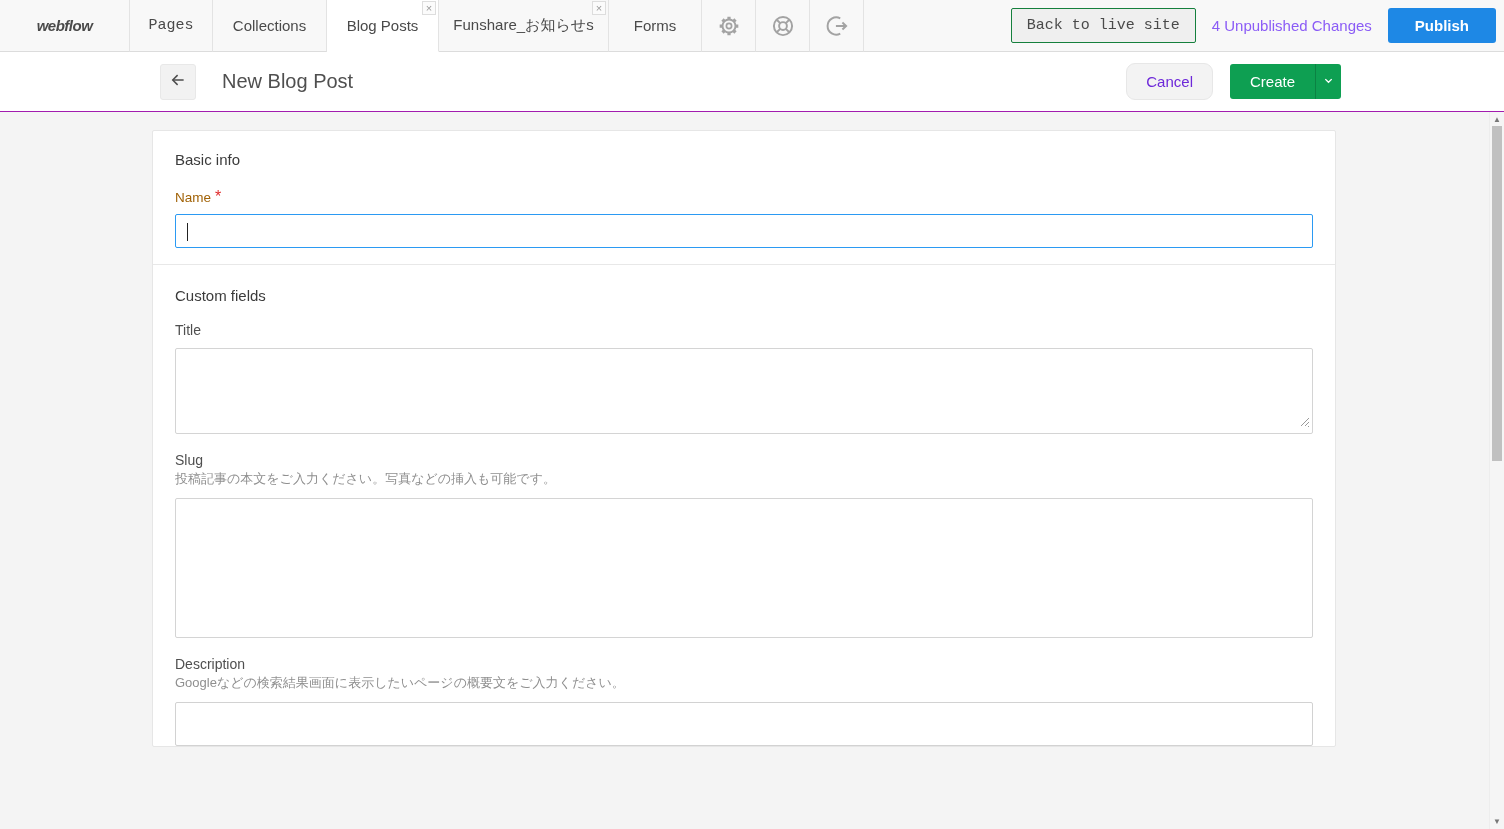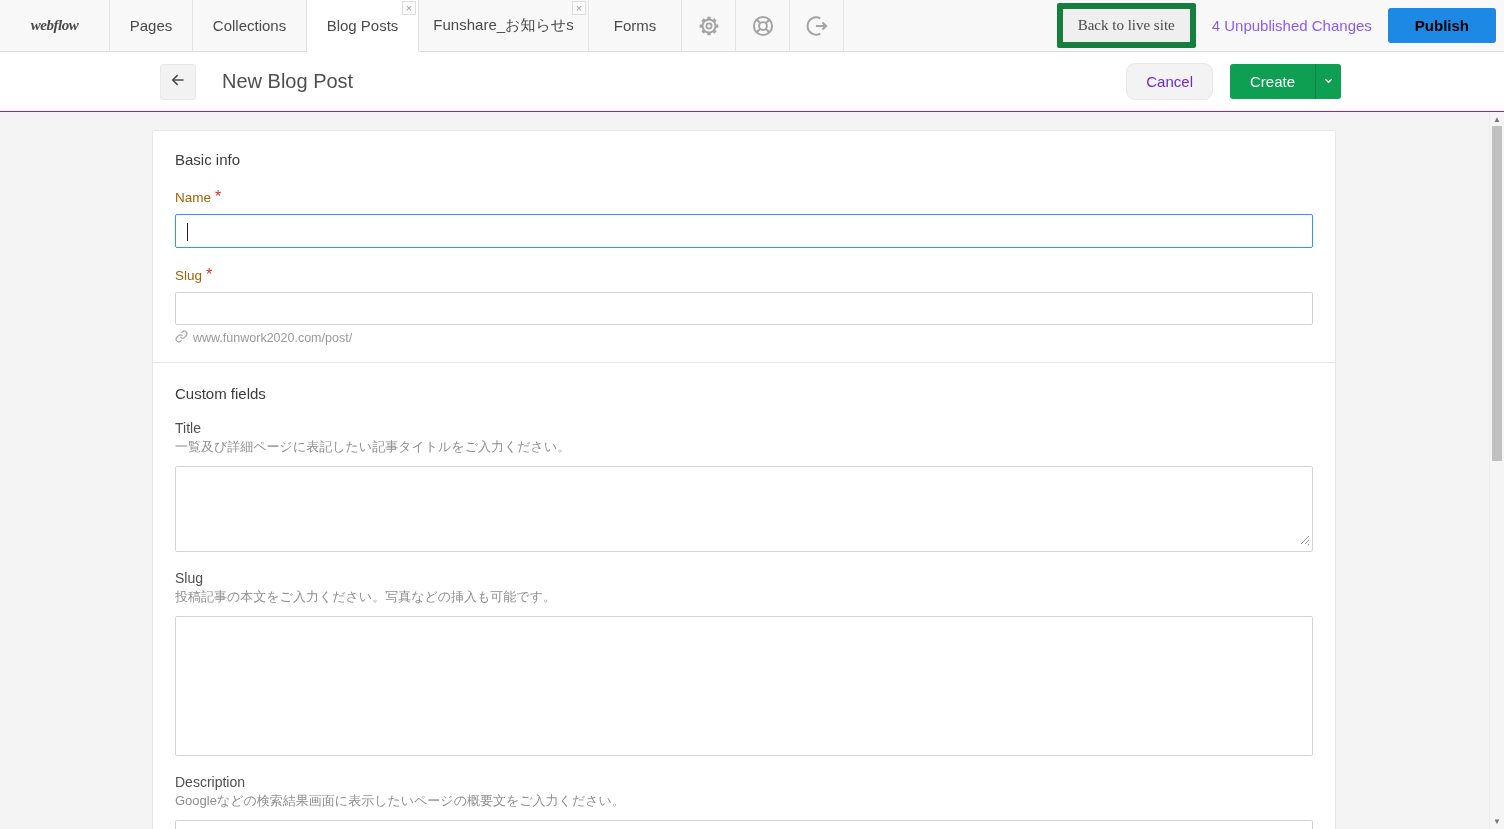--- a/index.html
+++ b/index.html
@@ -9,46 +9,46 @@
     background:#f4f4f4; color:#4a4a4a; position:relative;
   }
 
   
   .topbar { display:flex; height:52px; background:#f8f8f8; align-items:stretch; }
   .topbar .cell {
     border-bottom:1px solid #dcdcdc; border-right:1px solid #e3e3e3;
     display:flex; align-items:center; justify-content:center;
     font-size:15px; color:#4a4a4a; position:relative; cursor:default;
   }
-  .logo-cell { width:110px; font-style:italic; font-weight:bold; font-size:21px; color:#1a1a1a; letter-spacing:-0.5px;font-family:Liberation Serif, serif; }
-  .tab-pages { width:83px; }
+  .logo-cell { width:130px; font-style:italic; font-weight:bold; font-size:21px; color:#1a1a1a; letter-spacing:-0.5px; }
+  .tab-pages { width:83px;font-family:Liberation Mono, monospace; }
   .tab-collections { width:114px; }
   .tab-blogposts { width:112px; }
   .tab-funshare { width:170px; }
   .tab-forms { width:93px; }
   .tab.active { background:#ffffff; border-bottom:1px solid #ffffff; }
   .tab-close {
     position:absolute; top:1px; right:2px; width:14px; height:14px;
     font-size:11px; line-height:12px; text-align:center; color:#9a9a9a;
     border:1px solid #ddd; background:#fbfbfb;
   }
   .icon-cell { width:54px; }
   .icon-cell svg { display:block; }
   .topbar-right {
     flex:1; border-bottom:1px solid #dcdcdc; display:flex; align-items:center;
     justify-content:flex-end; gap:16px; padding-right:8px; background:#f8f8f8;
   }
   .btn-live {
-    background:#efefef; border:6px solid #15803d; border-radius:2px;
+    background:#efefef; border:1px solid #15803d; border-radius:2px;
     padding:8px 15px; font-size:15px; color:#4a4a4a; cursor:pointer;
-    font-family:Liberation Serif, serif;
+    font-family:Liberation Mono, monospace;
   }
   .link-changes { font-size:15px; color:#8b5cf6; cursor:pointer; }
   .btn-publish {
-    background:#1e88e5; color:#000000; border:none; border-radius:3px;
+    background:#1e88e5; color:#ffffff; border:none; border-radius:3px;
     padding:9px 27px; font-size:15px; font-weight:bold; cursor:pointer;
     font-family:inherit;
   }
 
   
   .pageheader {
     height:60px; background:#fff; display:flex; align-items:center;
     padding-left:160px; padding-right:163px; border-bottom:1px solid #a21caf;
   }
   .btn-back {
@@ -230,42 +230,28 @@
 
     <div class="section-heading">Basic info</div>
 
     <div class="row-name">
       <span class="field-label">Name</span><span class="req">*</span>
       <div class="input-focus">
         <span class="caret"></span>
       </div>
     </div>
 
-    <div class="row-slug">
-      <span class="field-label">Slug</span><span class="req">*</span>
-      <input class="input-plain" style="">
-      <div class="slug-note">
-        <span>
-          <svg width="13" height="13" viewBox="0 0 24 24" fill="none" stroke="#a5a5a5" stroke-width="2.2">
-            <path d="M10 13a5 5 0 0 0 7.54.54l3-3a5 5 0 0 0-7.07-7.07l-1.72 1.71"></path>
-            <path d="M14 11a5 5 0 0 0-7.54-.54l-3 3a5 5 0 0 0 7.07 7.07l1.71-1.71"></path>
-          </svg>
-        </span>
-        <span>www.funwork2020.com/post/</span>
-      </div>
-    </div>
 
     <div class="divider"></div>
 
     <div class="custom-section">
       <div class="section-heading">Custom fields</div>
 
       <div class="cfield">
         <div class="cfield-label">Title</div>
-        <div class="cfield-desc">一覧及び詳細ページに表記したい記事タイトルをご入力ください。</div>
         <div class="ta-wrap">
           <textarea class="ta ta-title" style=""></textarea>
           <span class="resize-handle">
             <svg width="10" height="10" viewBox="0 0 10 10" stroke="#9a9a9a" stroke-width="1">
               <path d="M9 1L1 9M9 5L5 9M9 9l-1 1" fill="none"></path>
             </svg>
           </span>
         </div>
       </div>
 

